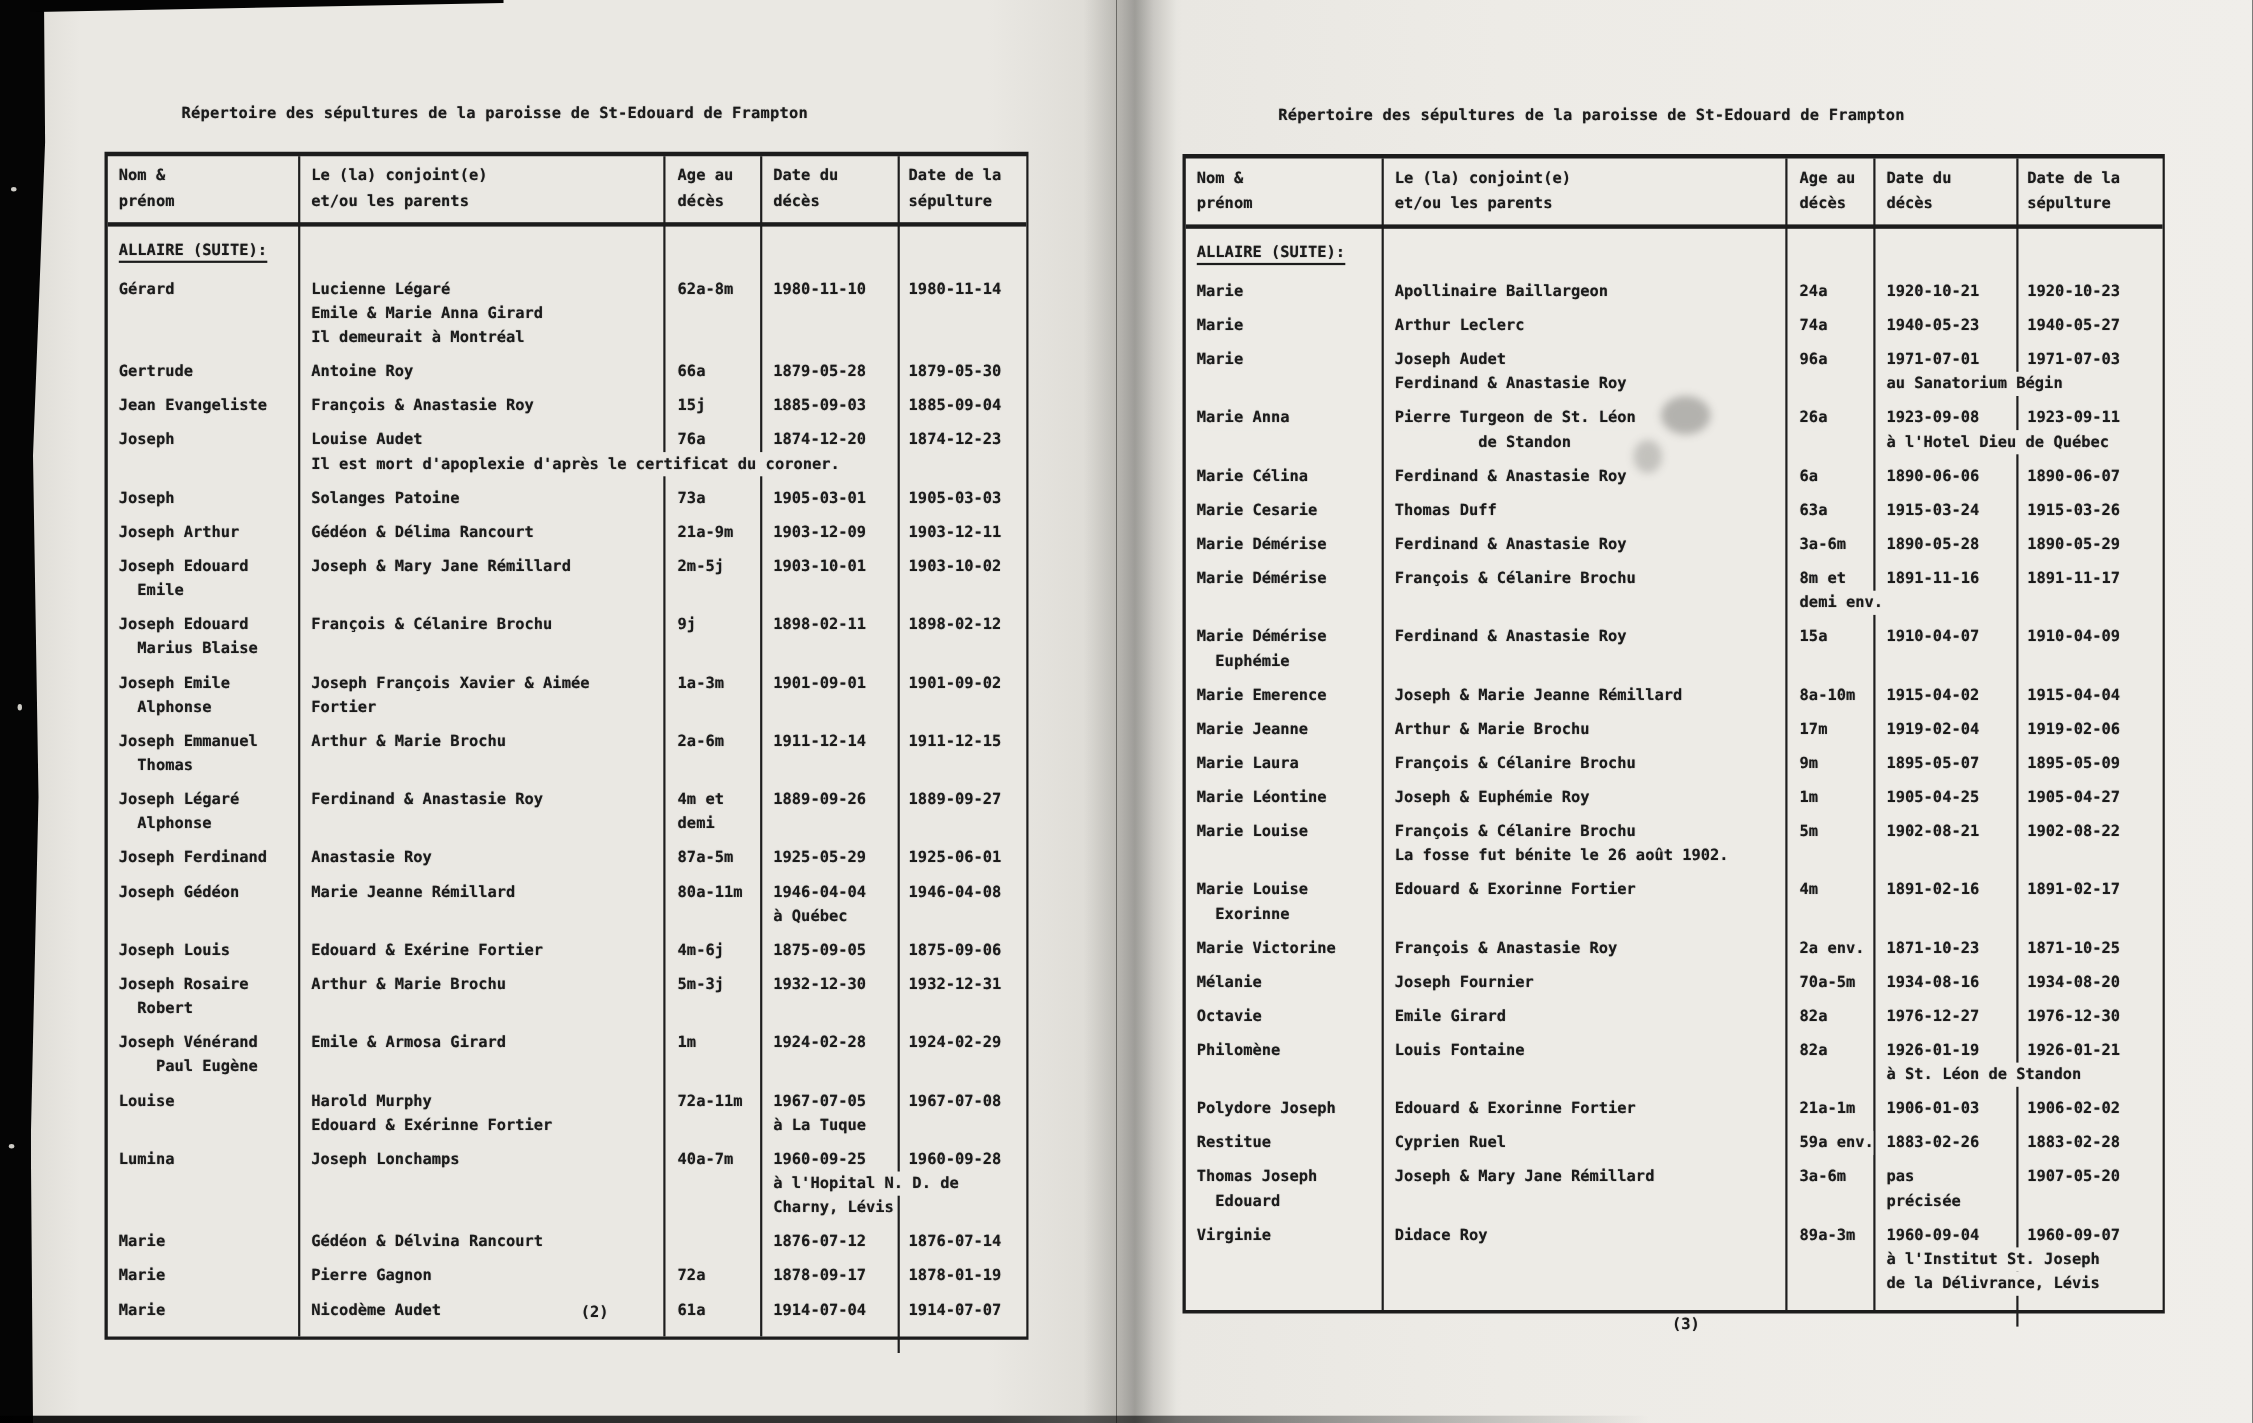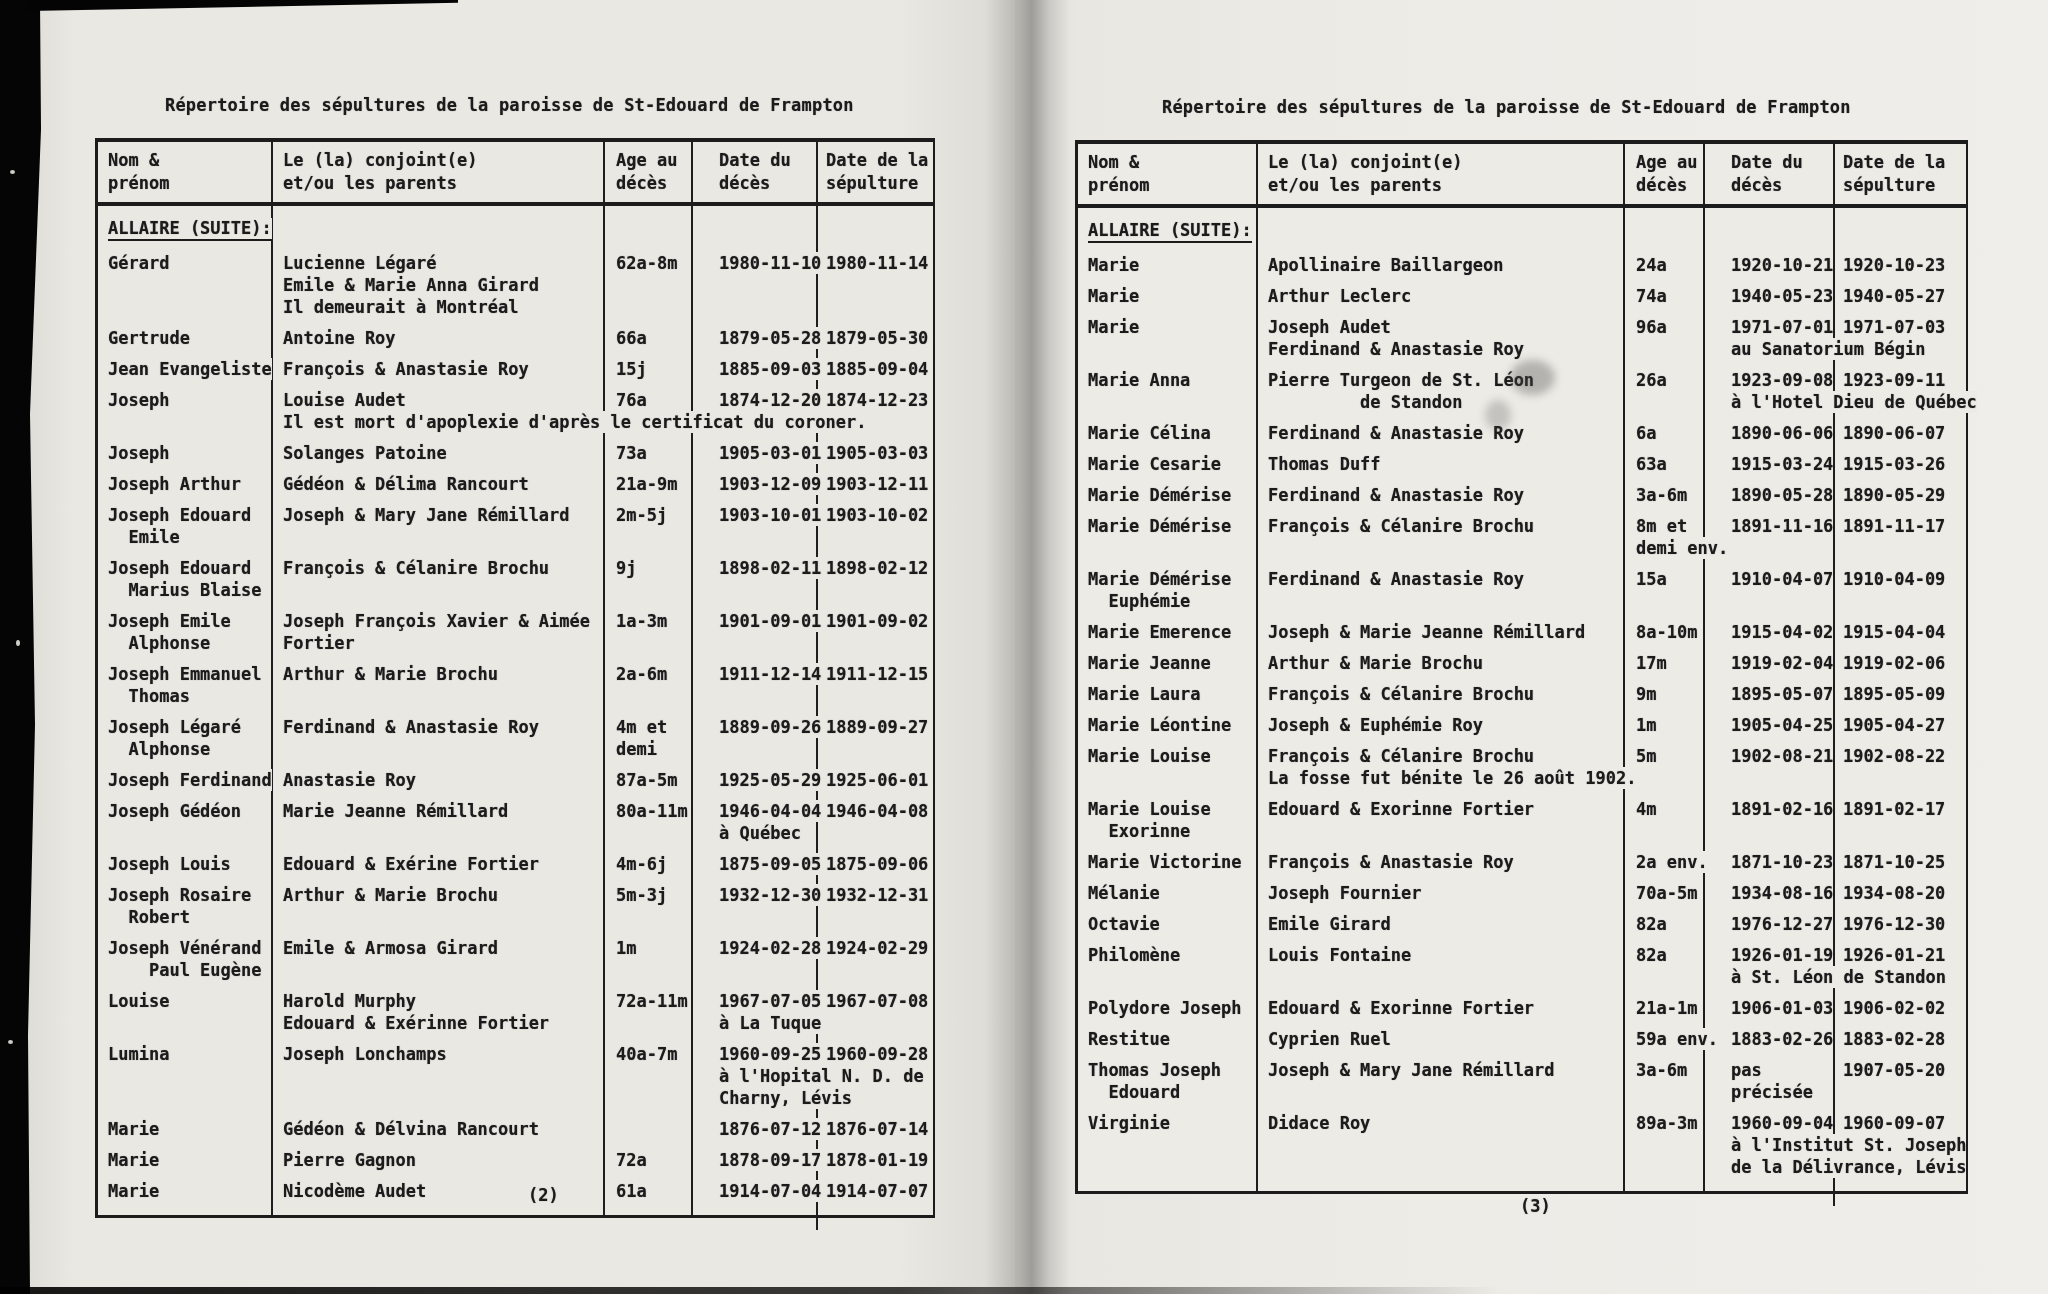--- a/index.html
+++ b/index.html
@@ -1,18 +1,18 @@
 <!DOCTYPE html>
 <html><head>
 <meta charset="utf-8">
 <style>
   html,body{margin:0;padding:0;background:#000;}
   #scan{position:relative;width:2048px;height:1294px;background:#050505;overflow:hidden;
         font-family:"DejaVu Sans Mono","Liberation Mono",monospace;font-weight:700;
-        color:#1b1b1b;font-size:17px;}
+        color:#1b1b1b;font-size:14px;}
   .page{position:absolute;top:0;bottom:0;}
   .page-left{left:28px;width:987px;--paper:#eae8e3;
     background:linear-gradient(90deg,#dfddd7 0px,#eae8e3 45px,#eae8e3 870px,#dbd9d3 987px);
     clip-path:polygon(12px 0%,100% 0%,100% 100%,2px 100%,0% 80%,7px 56%,2px 32%,13px 10%);}
   .page-right{left:1015px;width:1033px;--paper:#edebe6;
     background:linear-gradient(90deg,#d5d3cd 0px,#e9e7e2 60px,#edebe6 350px,#f0eeea 1033px);}
   .gutter{position:absolute;left:985px;top:0;bottom:0;width:85px;z-index:5;pointer-events:none;
     background:linear-gradient(90deg,rgba(0,0,0,0) 0%,rgba(0,0,0,0.16) 40%,rgba(0,0,0,0.28) 55%,rgba(0,0,0,0.10) 75%,rgba(0,0,0,0) 100%);}
   .top-sliver{position:absolute;left:28px;top:0;width:430px;height:11px;background:#040404;z-index:6;
     clip-path:polygon(0 0,100% 0,100% 25%,0 100%);}
@@ -27,21 +27,21 @@
     border-top-width:4px;border-left-width:3px;border-bottom-width:3px;}
   .vl{position:absolute;top:0;bottom:0;width:2px;background:#1e1e1e;z-index:0;}
   .page-left  .vl1{left:173px}.page-left  .vl2{left:505px}.page-left  .vl3{left:593px}.page-left  .vl4{left:718px;bottom:-15px}
   .page-right .vl1{left:178px}.page-right .vl2{left:545px}.page-right .vl3{left:625px}.page-right .vl4{left:755px;bottom:-15px}
 
   .thead{display:grid;position:relative;z-index:1;border-bottom:4px solid #1c1c1c;padding:7px 0 7px;}
   .page-left .thead,.page-left .row{grid-template-columns:173px 332px 88px 125px 1fr;}
   .page-right .thead,.page-right .row{grid-template-columns:178px 367px 80px 130px 1fr;}
   .hcell{white-space:pre-line;line-height:23px;text-shadow:0 0 1px rgba(25,25,25,.55);}
   .col-name{padding-left:10px}.col-spouse{padding-left:12px}.col-age{padding-left:13px}
-  .col-death{padding-left:28px}.col-burial{padding-left:10px}
+  .col-death{padding-left:12px}.col-burial{padding-left:10px}
 
   .section{position:relative;z-index:1;margin:11px 0 13px 10px;line-height:22px;}
   .section span{background:var(--paper);border-bottom:2px solid #1c1c1c;padding-bottom:1px;
     text-shadow:0 0 1px rgba(25,25,25,.55);}
 
   .rows{position:relative;z-index:1;padding-bottom:4px;}
   .row{display:grid;align-items:start;margin-bottom:9px;position:relative;}
   .ln{white-space:pre;line-height:22px;width:max-content;background:var(--paper);
       text-shadow:0 0 1px rgba(25,25,25,.55);}
 

